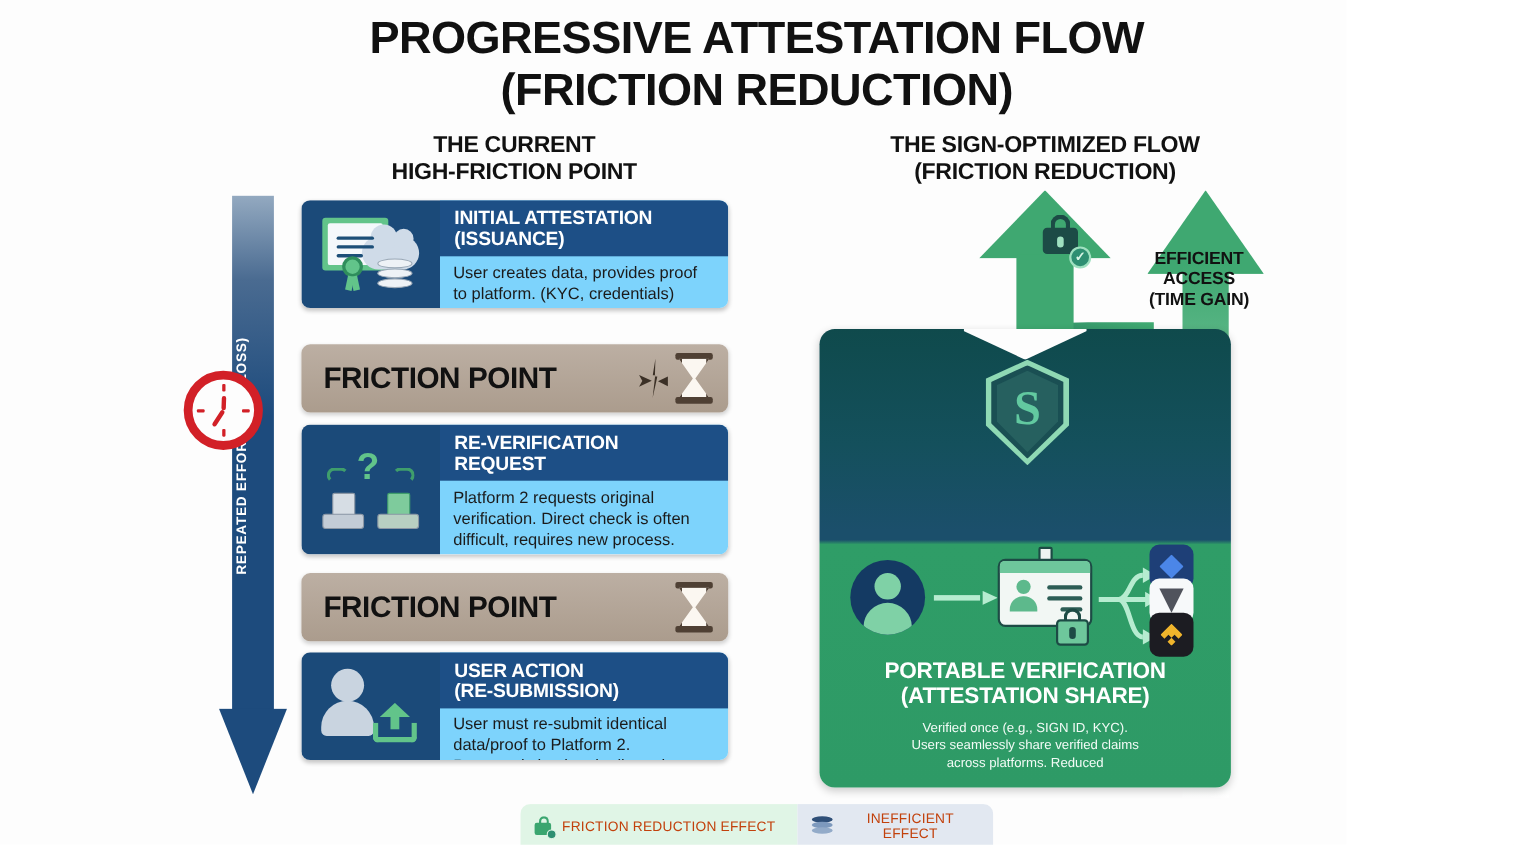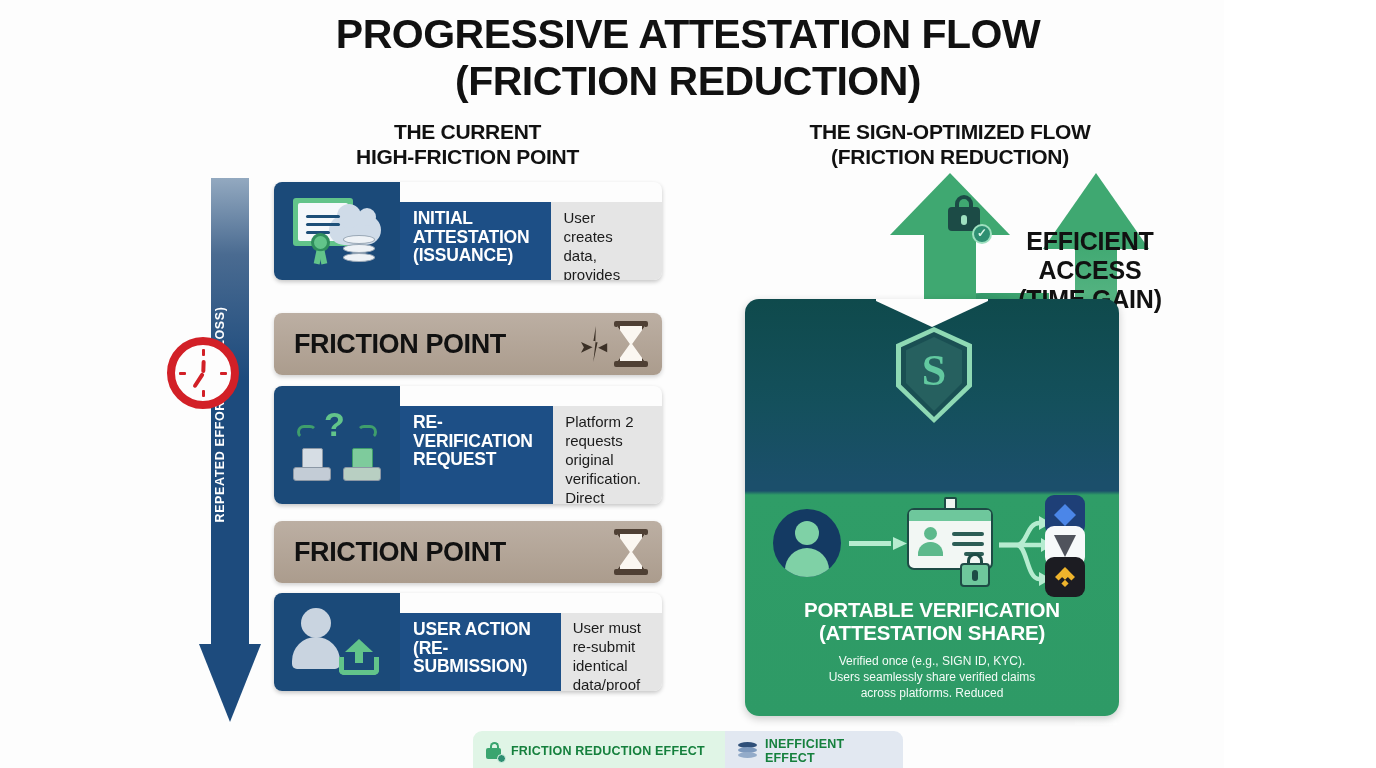--- a/index.html
+++ b/index.html
@@ -64,21 +64,21 @@
   
   .step {
     position: absolute; left: 274px; width: 388px; height: 98px;
     display:flex; border-radius: 8px; overflow:hidden;
     box-shadow: 0 2px 4px rgba(0,0,0,.22);
   }
   .step .icon-tile {
     width: 126px; flex: 0 0 126px; background:#1b4a79;
     display:flex; align-items:center; justify-content:center;
   }
-  .step .body { flex:1; display:flex; flex-direction:row; background:#e5e5e5;margin-top:20px; }
+  .step .body { flex:1; display:flex; flex-direction:column; background:#7dd3fc; }
   .step .sb-head {
     background:#1d4f86; color:#ffffff; padding: 7px 11px 7px 13px;
     font-weight: 800; font-size: 17.5px; line-height: 1.06; letter-spacing:-0.2px;
   }
   .step .sb-head .l2 { display:block; }
   .step .sb-text {
     flex:1; color:#1b1b1b; font-size: 15px; line-height: 1.26;
     padding: 7px 21px 6px 12px; font-weight: 400;
   }
   #step1 { top: 182px; }
@@ -184,21 +184,21 @@
   #uparrow .stem { position:absolute; left: 34px; top: 58px; width: 52px; height: 78px; background:#3fa871;}
   #lock-badge { position:absolute; left: 54px; top: 22px; width: 46px; height: 46px; }
   #lock-badge .shack { position:absolute; left:11px; top:0; width:18px; height:14px; border:4px solid #1c4b46; border-bottom:none; border-radius:9px 9px 0 0;}
   #lock-badge .bdy { position:absolute; left:4px; top:12px; width:32px; height:24px; background:#1c4b46; border-radius:4px;}
   #lock-badge .kh { position:absolute; left:17px; top:20px; width:6px; height:10px; background:#9fe0c0; border-radius:3px;}
   #lock-badge .chk { position:absolute; right:-2px; bottom:-3px; width:20px; height:20px; border-radius:50%; background:#2e8f72; border:2.5px solid #9fe0c0;
                      color:#d9f5e6; font-size:12px; line-height:15px; text-align:center; font-weight:800;}
 
   #eff-label {
     position:absolute; left: 275px; top: 62px; width: 160px;
-    font-weight: 800; font-size: 25px; line-height: 1.15; color:#111111; text-align:center; letter-spacing:-0.2px;
+    font-weight: 800; font-size: 16px; line-height: 1.15; color:#111111; text-align:center; letter-spacing:-0.2px;
   }
 
   
   #gcard {
     position:absolute; left: 10px; top: 134px; width: 374px; height: 417px;
     border-radius: 14px; overflow:hidden; box-shadow: 0 3px 8px rgba(0,0,0,.2);
     background: linear-gradient(180deg,#0f4a4c 0%,#14505c 25%,#1b4f6b 44%, #1b4f6b 46%, #2f9d67 47%, #2e9a66 100%);
   }
   #gcard .notch {
     position:absolute; left: 131px; top: -2px; width: 112px; height: 30px; background:#fdfdfd;
@@ -271,21 +271,21 @@
   #gbody span { display:block; }
 
   
   #legend {
     position:absolute; left: 473px; top: 731px; width: 430px; height: 40px;
     display:flex; border-radius: 9px 9px 0 0; overflow:hidden;
   }
   .leg { display:flex; align-items:center; gap:8px; padding: 0 13px; height:100%; }
   #leg1 { background:#e0f5e6; flex: 0 0 252px; }
   #leg2 { background:#e2e8f1; flex: 1; }
-  .leg .lbl { font-weight: 700; font-size: 12.5px; color:#15803d; letter-spacing:0.2px; }
+  .leg .lbl { font-weight: 400; font-size: 12.5px; color:#c2410c; letter-spacing:0.2px;text-align:center; }
   .leg-lock { position:relative; width:17px; height:19px; flex:0 0 17px;}
   .leg-lock .s { position:absolute; left:4px; top:0; width:9px; height:7px; border:2.5px solid #3aa56f; border-bottom:none; border-radius:5px 5px 0 0;}
   .leg-lock .b { position:absolute; left:0; top:6px; width:15px; height:11px; background:#3aa56f; border-radius:2px;}
   .leg-lock .c { position:absolute; right:-3px; bottom:-2px; width:9px; height:9px; border-radius:50%; background:#2e8f72; border:1.5px solid #e0f5e6;}
   .leg-stack { position:relative; width:19px; height:18px; flex:0 0 19px;}
   .leg-stack i { position:absolute; left:0; width:19px; height:6px; background:#5d7fa8; border-radius:50%; }
   .leg-stack i:nth-child(1){ top:0; background:#2f4f78;}
   .leg-stack i:nth-child(2){ top:5px; background:#7d99bd;}
   .leg-stack i:nth-child(3){ top:10px; background:#93abc9;}
 </style>

